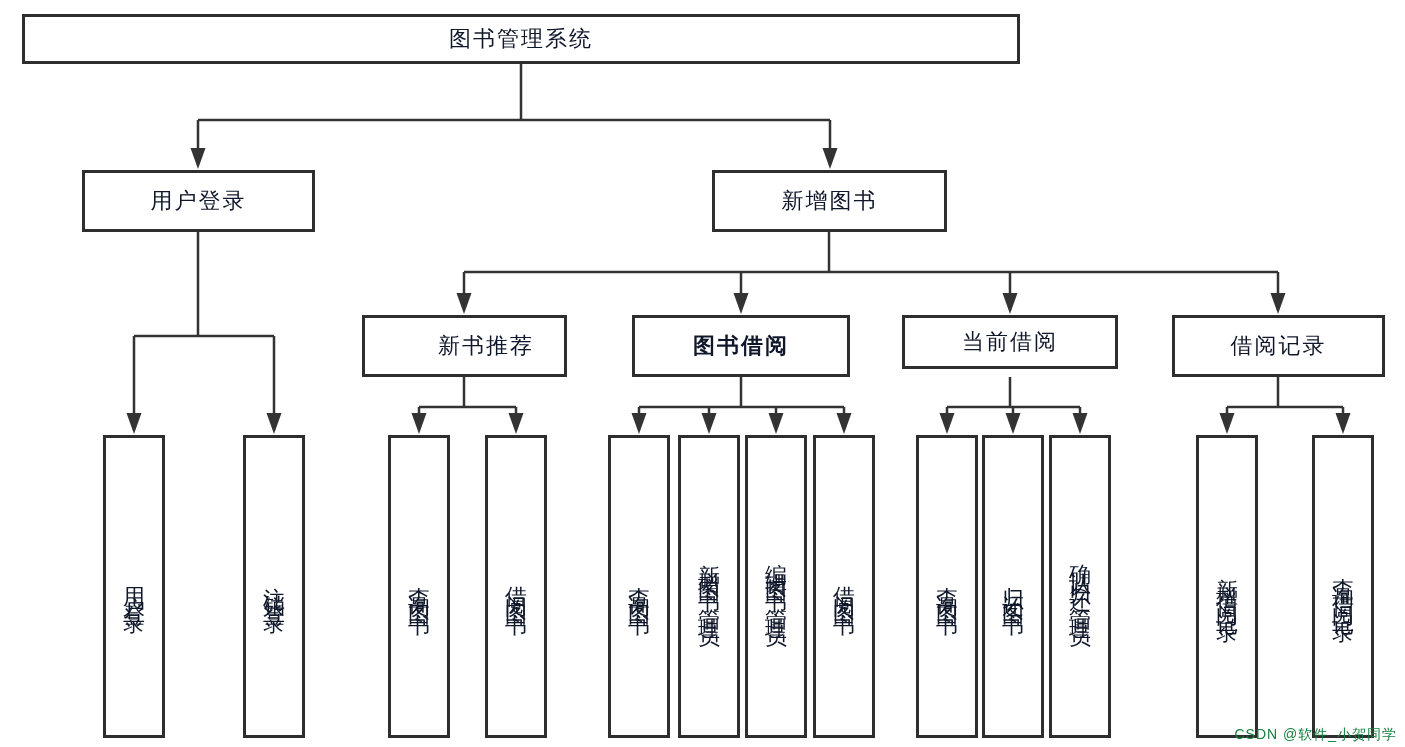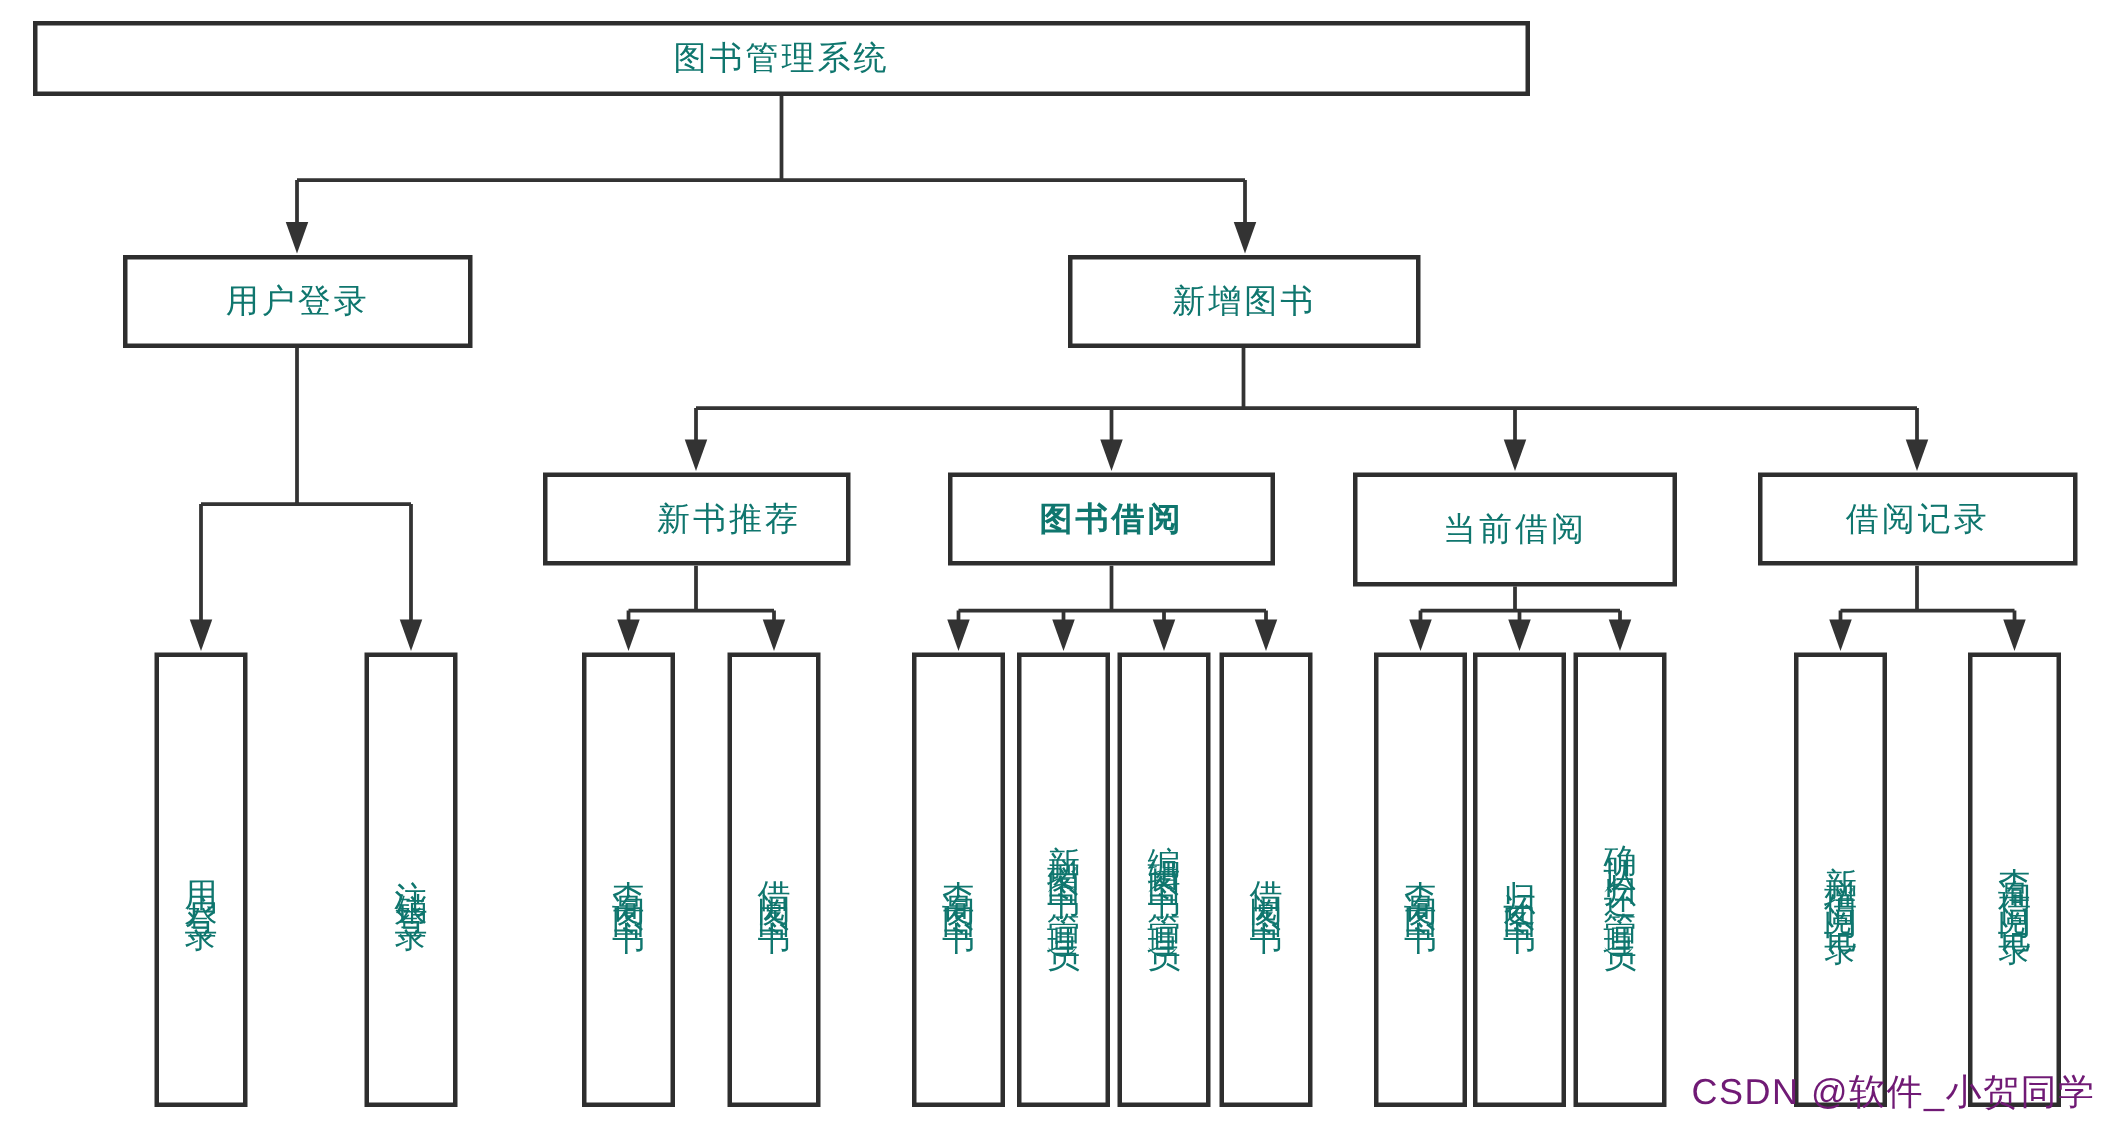--- a/index.html
+++ b/index.html
@@ -21,43 +21,43 @@
     width: 1405px; height: 747px;
   }
   .box {
     position: absolute;
     box-sizing: border-box;
     background: #ffffff;
     border: 3px solid #2e2e2e;
     display: flex;
     align-items: center;
     justify-content: center;
-    color: #0f766e;
+    color: #0f172a;
     font-size: 22px;
     letter-spacing: 2px;
     z-index: 2;
     text-align: center;
   }
   .leaf {
     top: 435px;
     width: 62px;
     height: 303px;
   }
   .vtext {
     writing-mode: vertical-rl;
     text-orientation: mixed;
     letter-spacing: 9px;
     line-height: 1;
   }
   .watermark {
     position: absolute;
     right: 8px;
     bottom: 3px;
-    color: #701a75;
-    font-size: 24px;
+    color: #15803d;
+    font-size: 14px;
     letter-spacing: 1px;
     z-index: 3;
     white-space: nowrap;
   }
 </style>
 </head>
 <body>
 
 <div id="stage">
 
@@ -103,21 +103,21 @@
   <div class="box" style="left:712px;top:170px;width:235px;height:62px;">
     <span>新增图书</span>
   </div>
 
   <div class="box" style="left:362px;top:315px;width:205px;height:62px;padding-left:43px;">
     <span>新书推荐</span>
   </div>
   <div class="box" style="left:632px;top:315px;width:218px;height:62px;font-weight:bold;">
     <span>图书借阅</span>
   </div>
-  <div class="box" style="left:902px;top:315px;width:216px;height:76px;">
+  <div class="box" style="left:902px;top:315px;width:216px;height:54px;">
     <span>当前借阅</span>
   </div>
   <div class="box" style="left:1172px;top:315px;width:213px;height:62px;">
     <span>借阅记录</span>
   </div>
 
   <div class="box leaf" style="left:103px;">
     <span class="vtext">用户登录</span>
   </div>
   <div class="box leaf" style="left:243px;">

